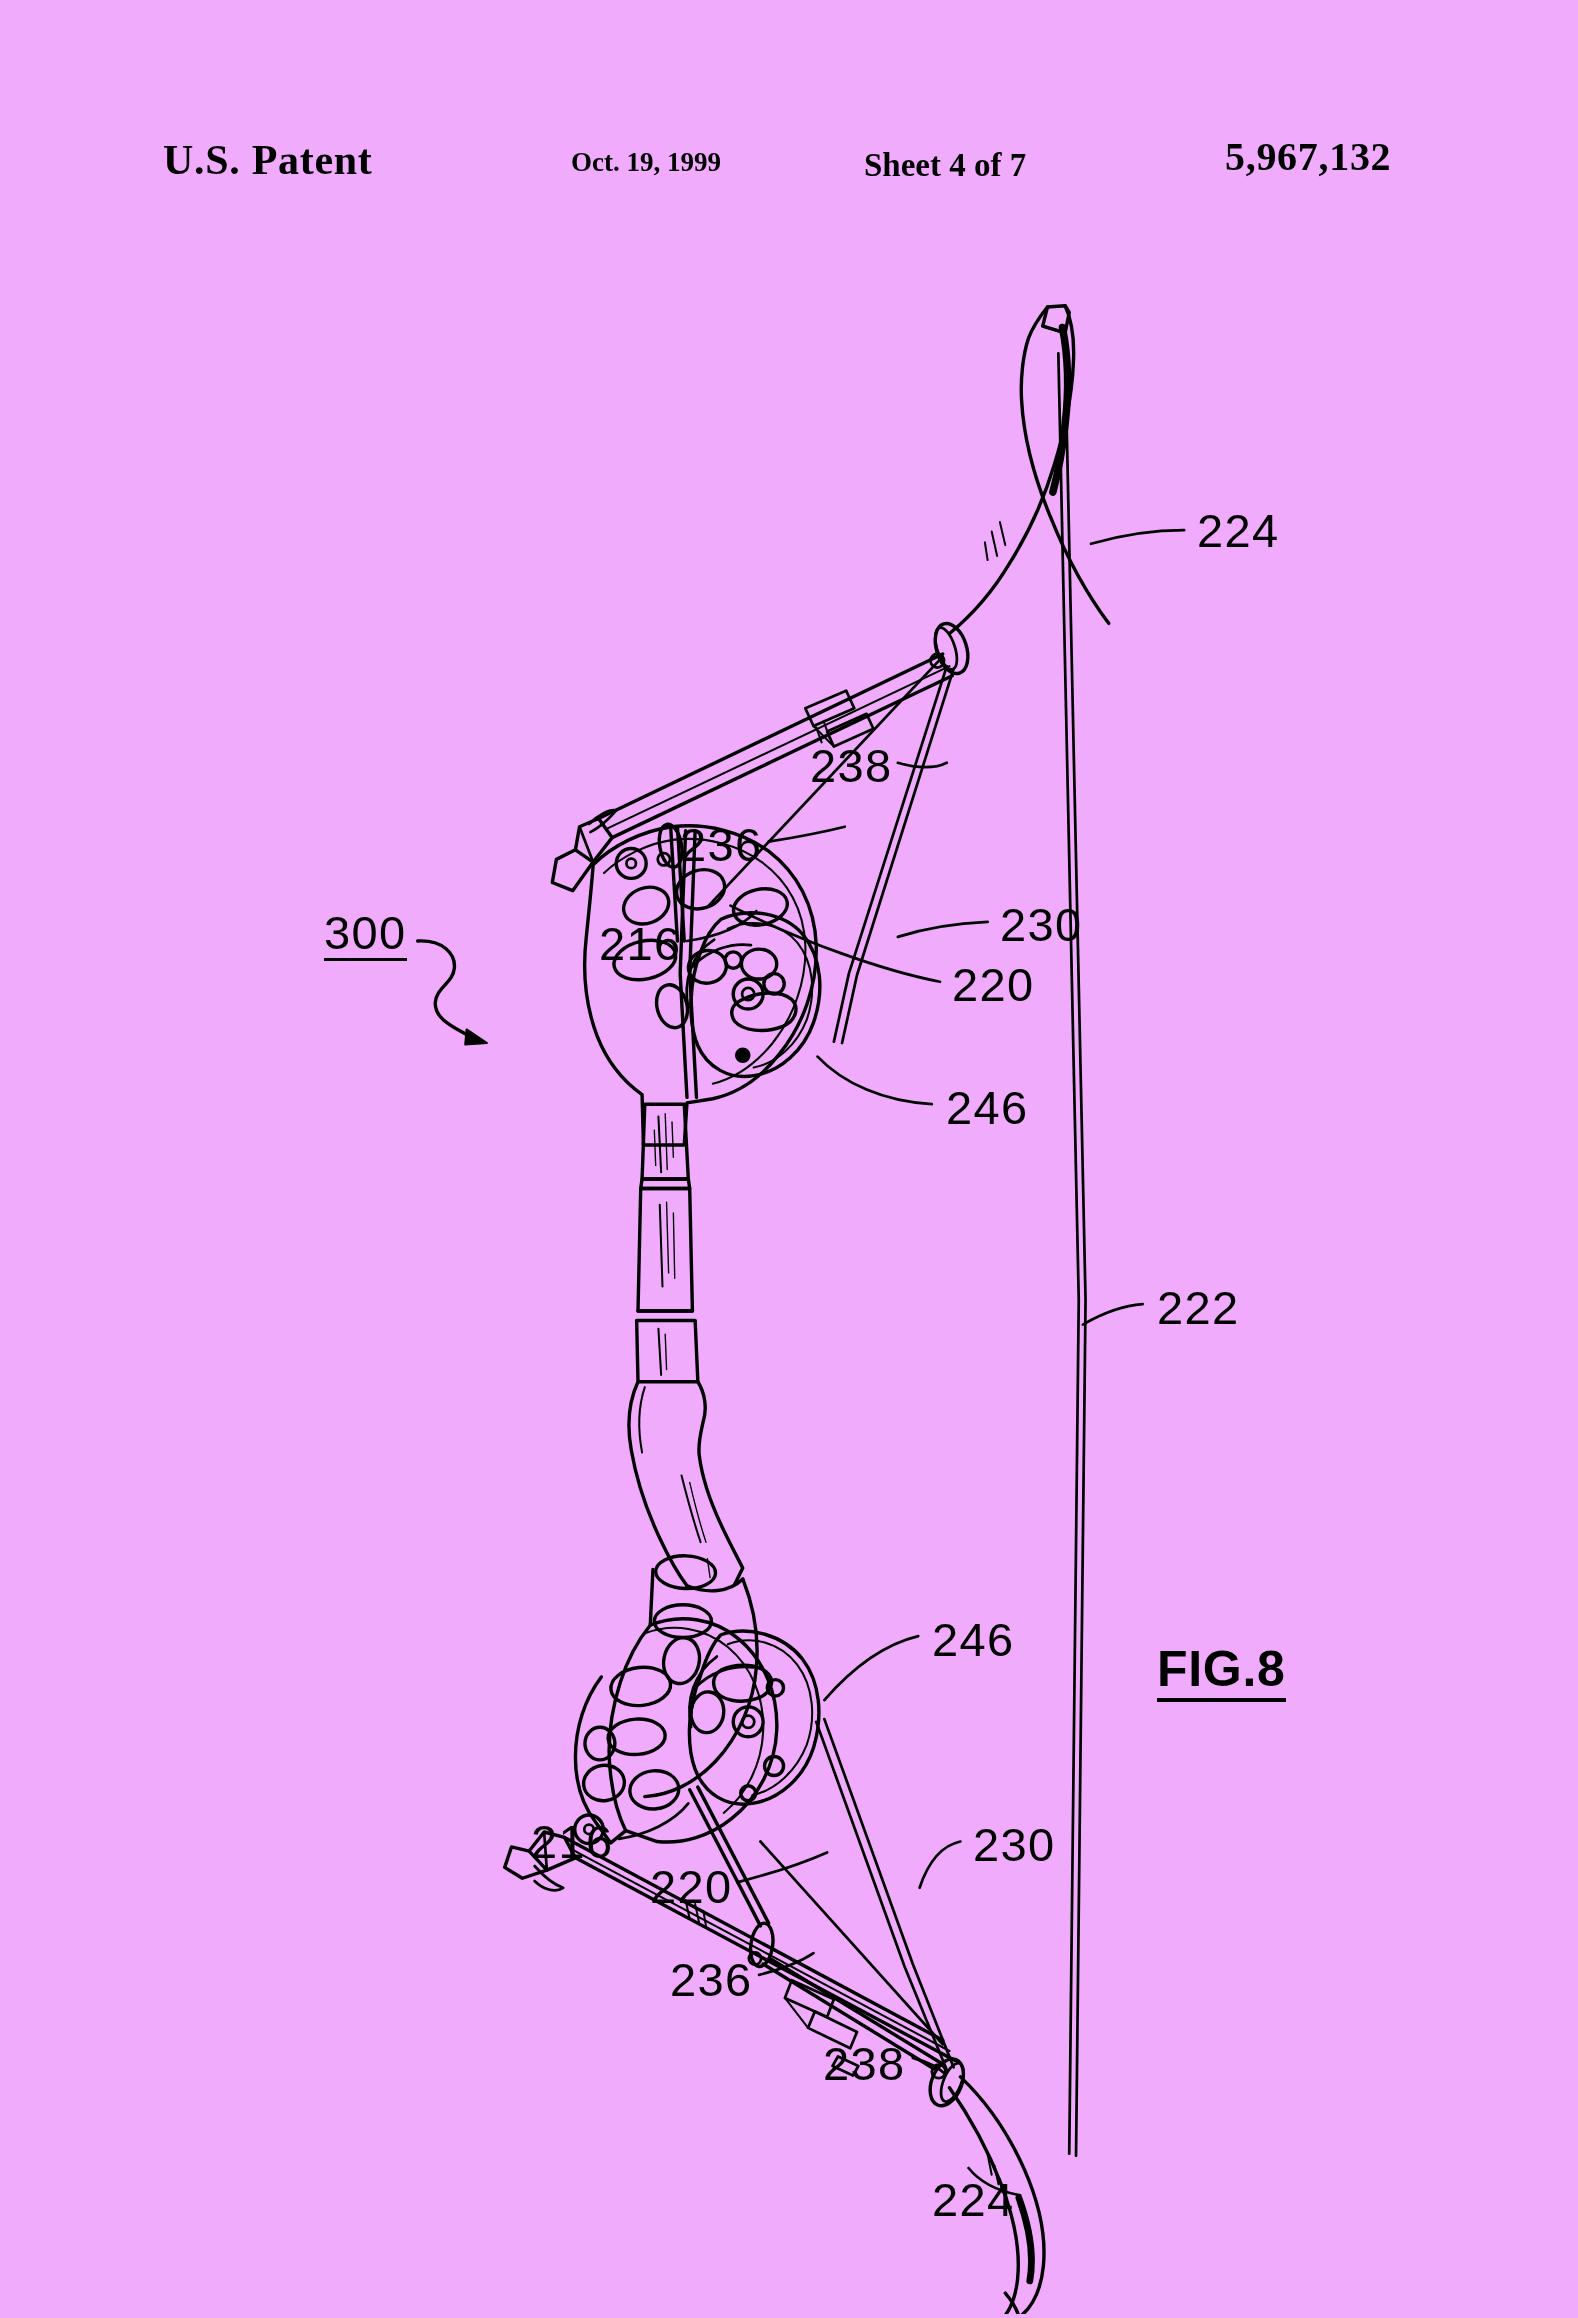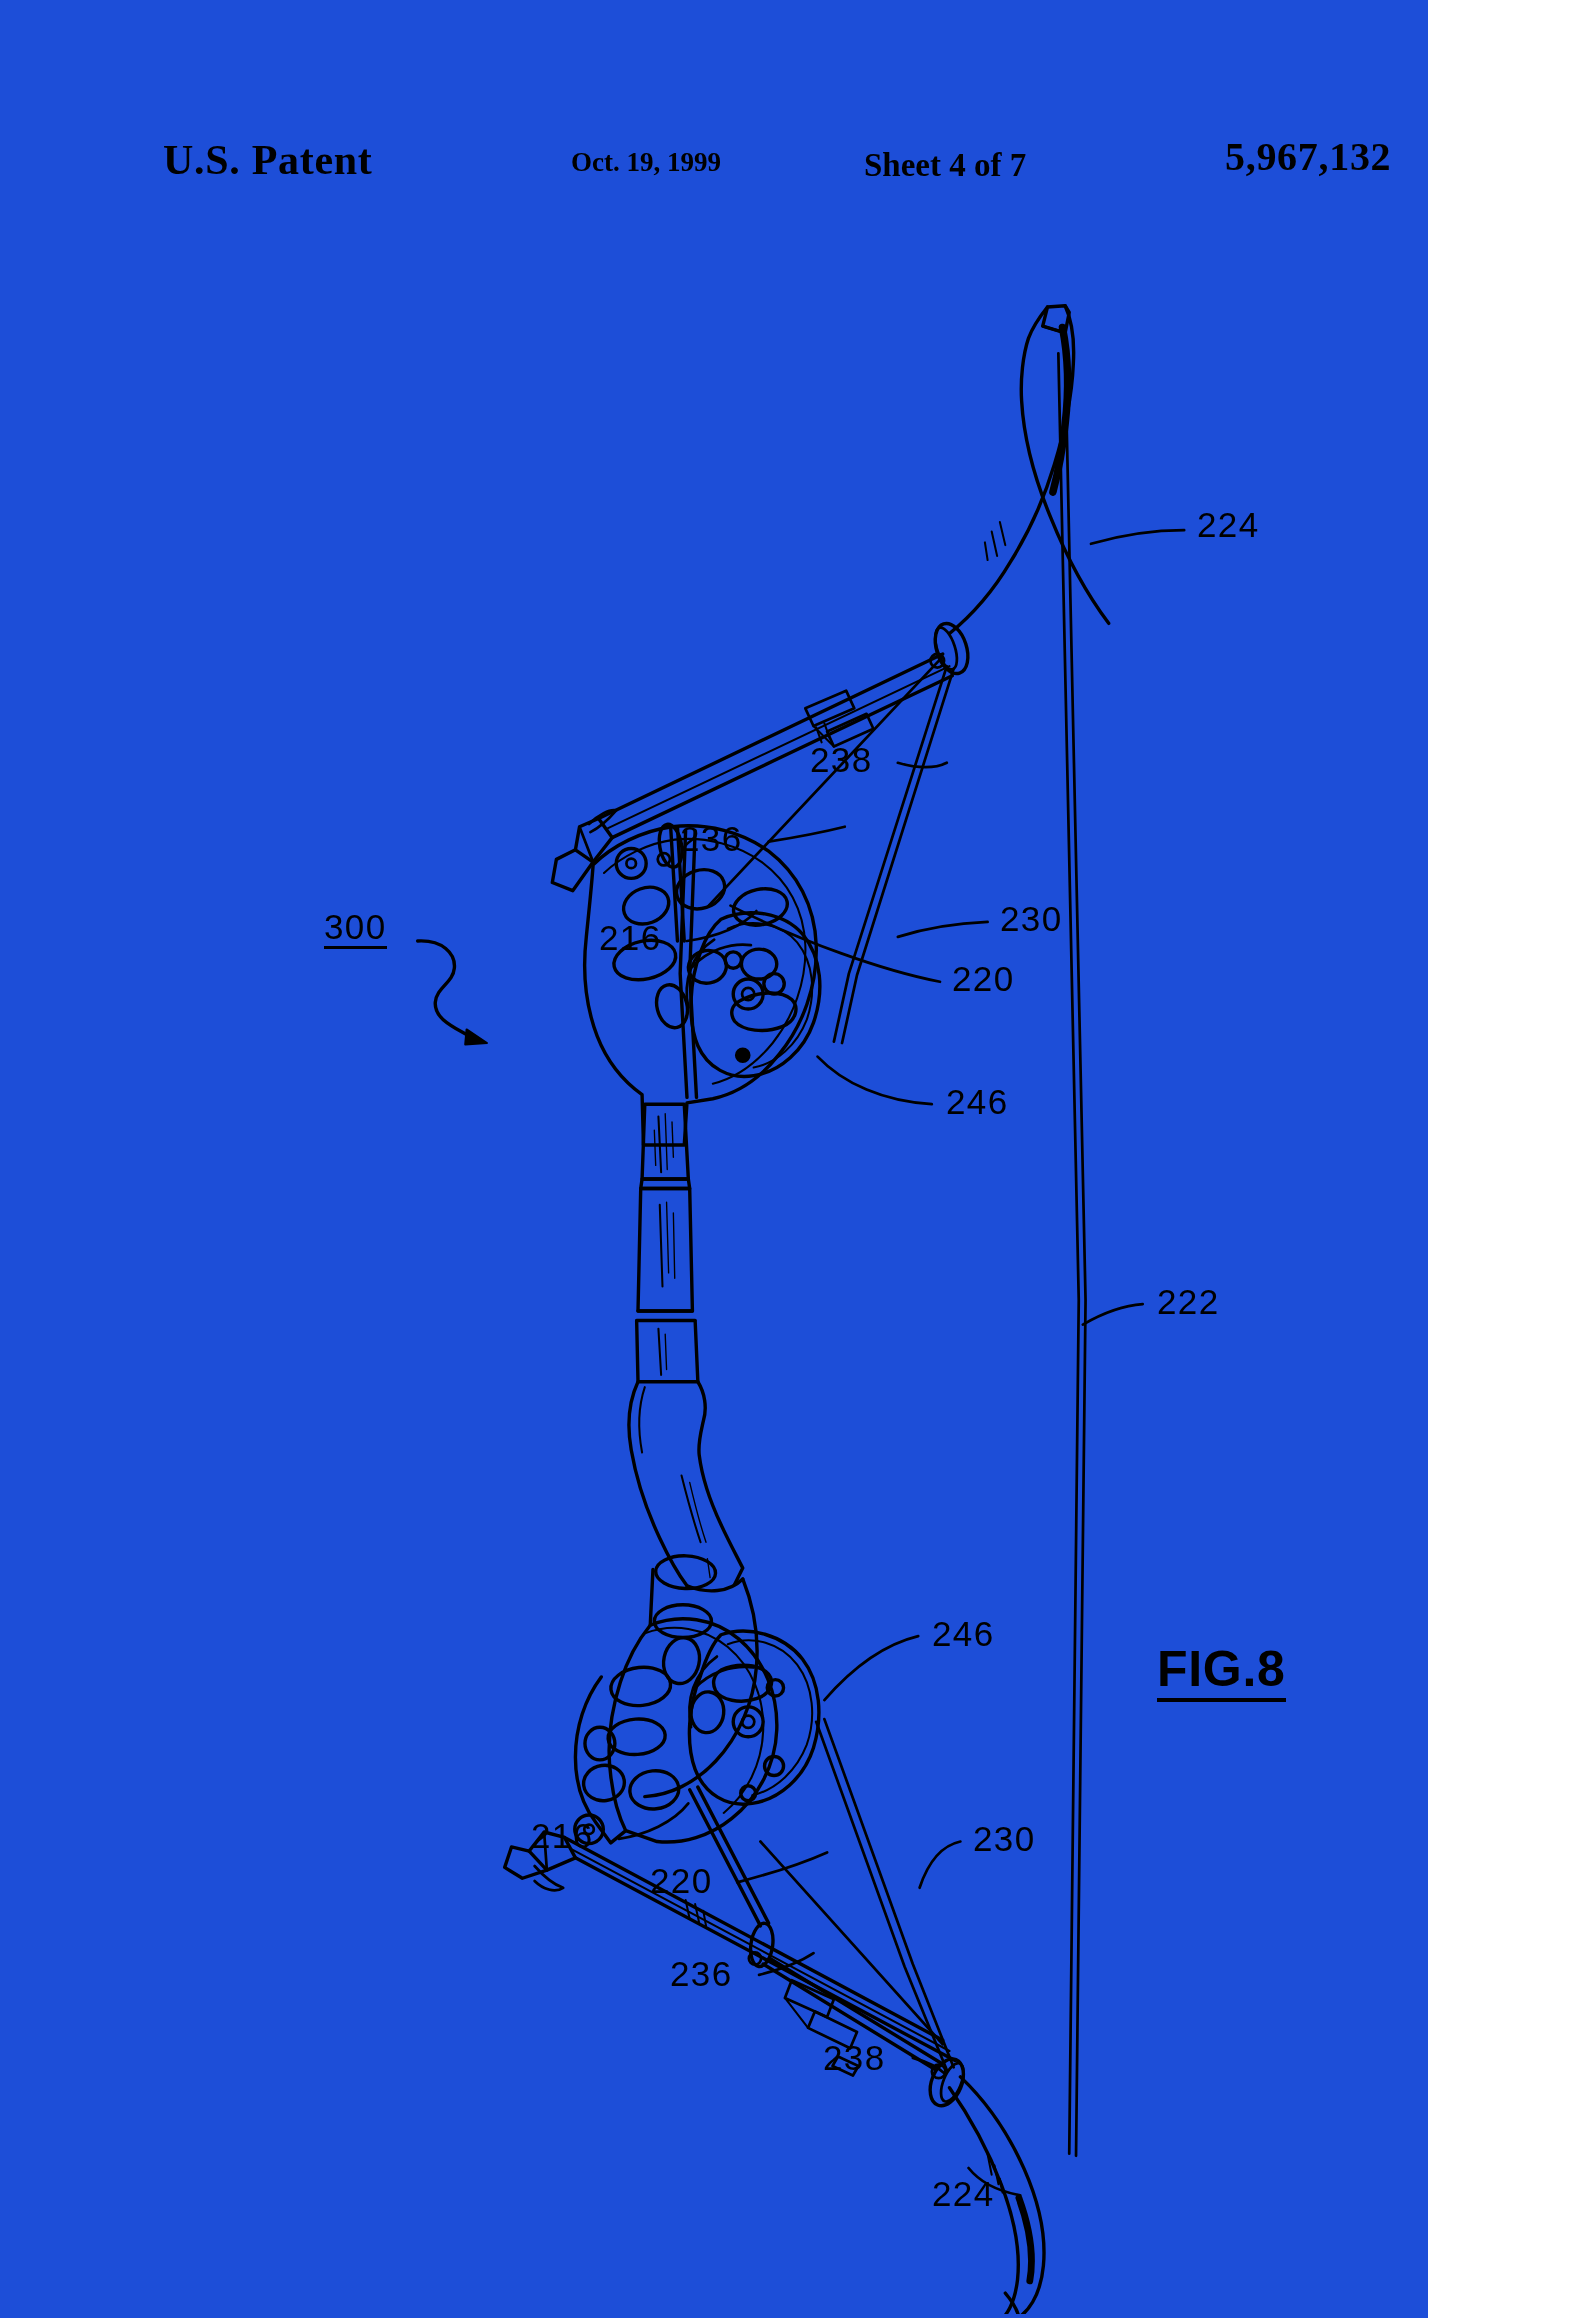--- a/index.html
+++ b/index.html
@@ -6,23 +6,23 @@
     margin: 0;
     padding: 0;
     background: #ffffff;
   }
   body {
     font-family: "Liberation Serif", serif;
     color: #000000;
   }
   #page {
     position: relative;
-    width: 1428px;
+    width: 1578px;
     height: 2319px;
-    background: #1d4ed8;
+    background: #f0abfc;
     overflow: hidden;
   }
 
   
   #patent-header {
     position: absolute;
     top: 136px;
     left: 0;
     width: 1578px;
     height: 82px;
@@ -86,21 +86,21 @@
     border-bottom: 4.8px solid #000;
     padding-bottom: 4px;
     line-height: 1;
     white-space: nowrap;
   }
 
   
   .ref {
     position: absolute;
     font-family: "Liberation Sans", sans-serif;
-    font-size: 35px;
+    font-size: 47px;
     font-weight: normal;
     letter-spacing: 1.4px;
     color: #000;
     white-space: nowrap;
     line-height: 1;
   }
   .ref.underlined {
     border-bottom: 3.4px solid #000;
     padding-bottom: 2px;
   }

